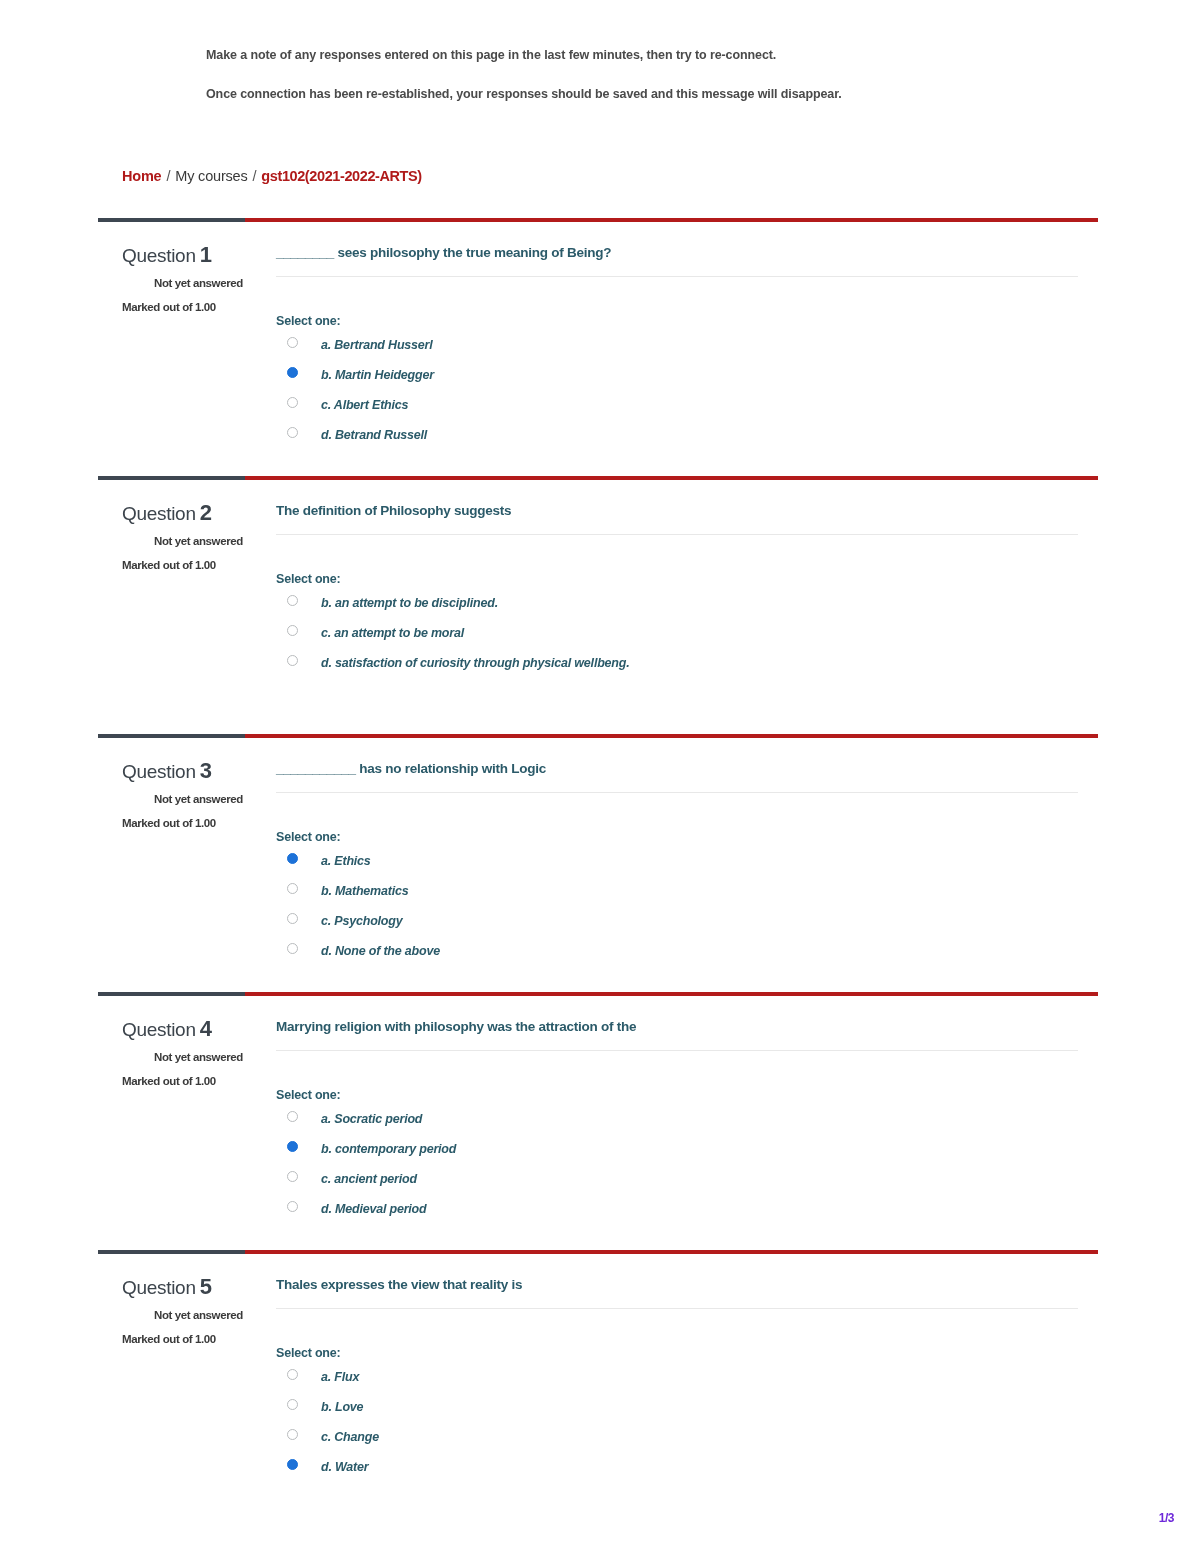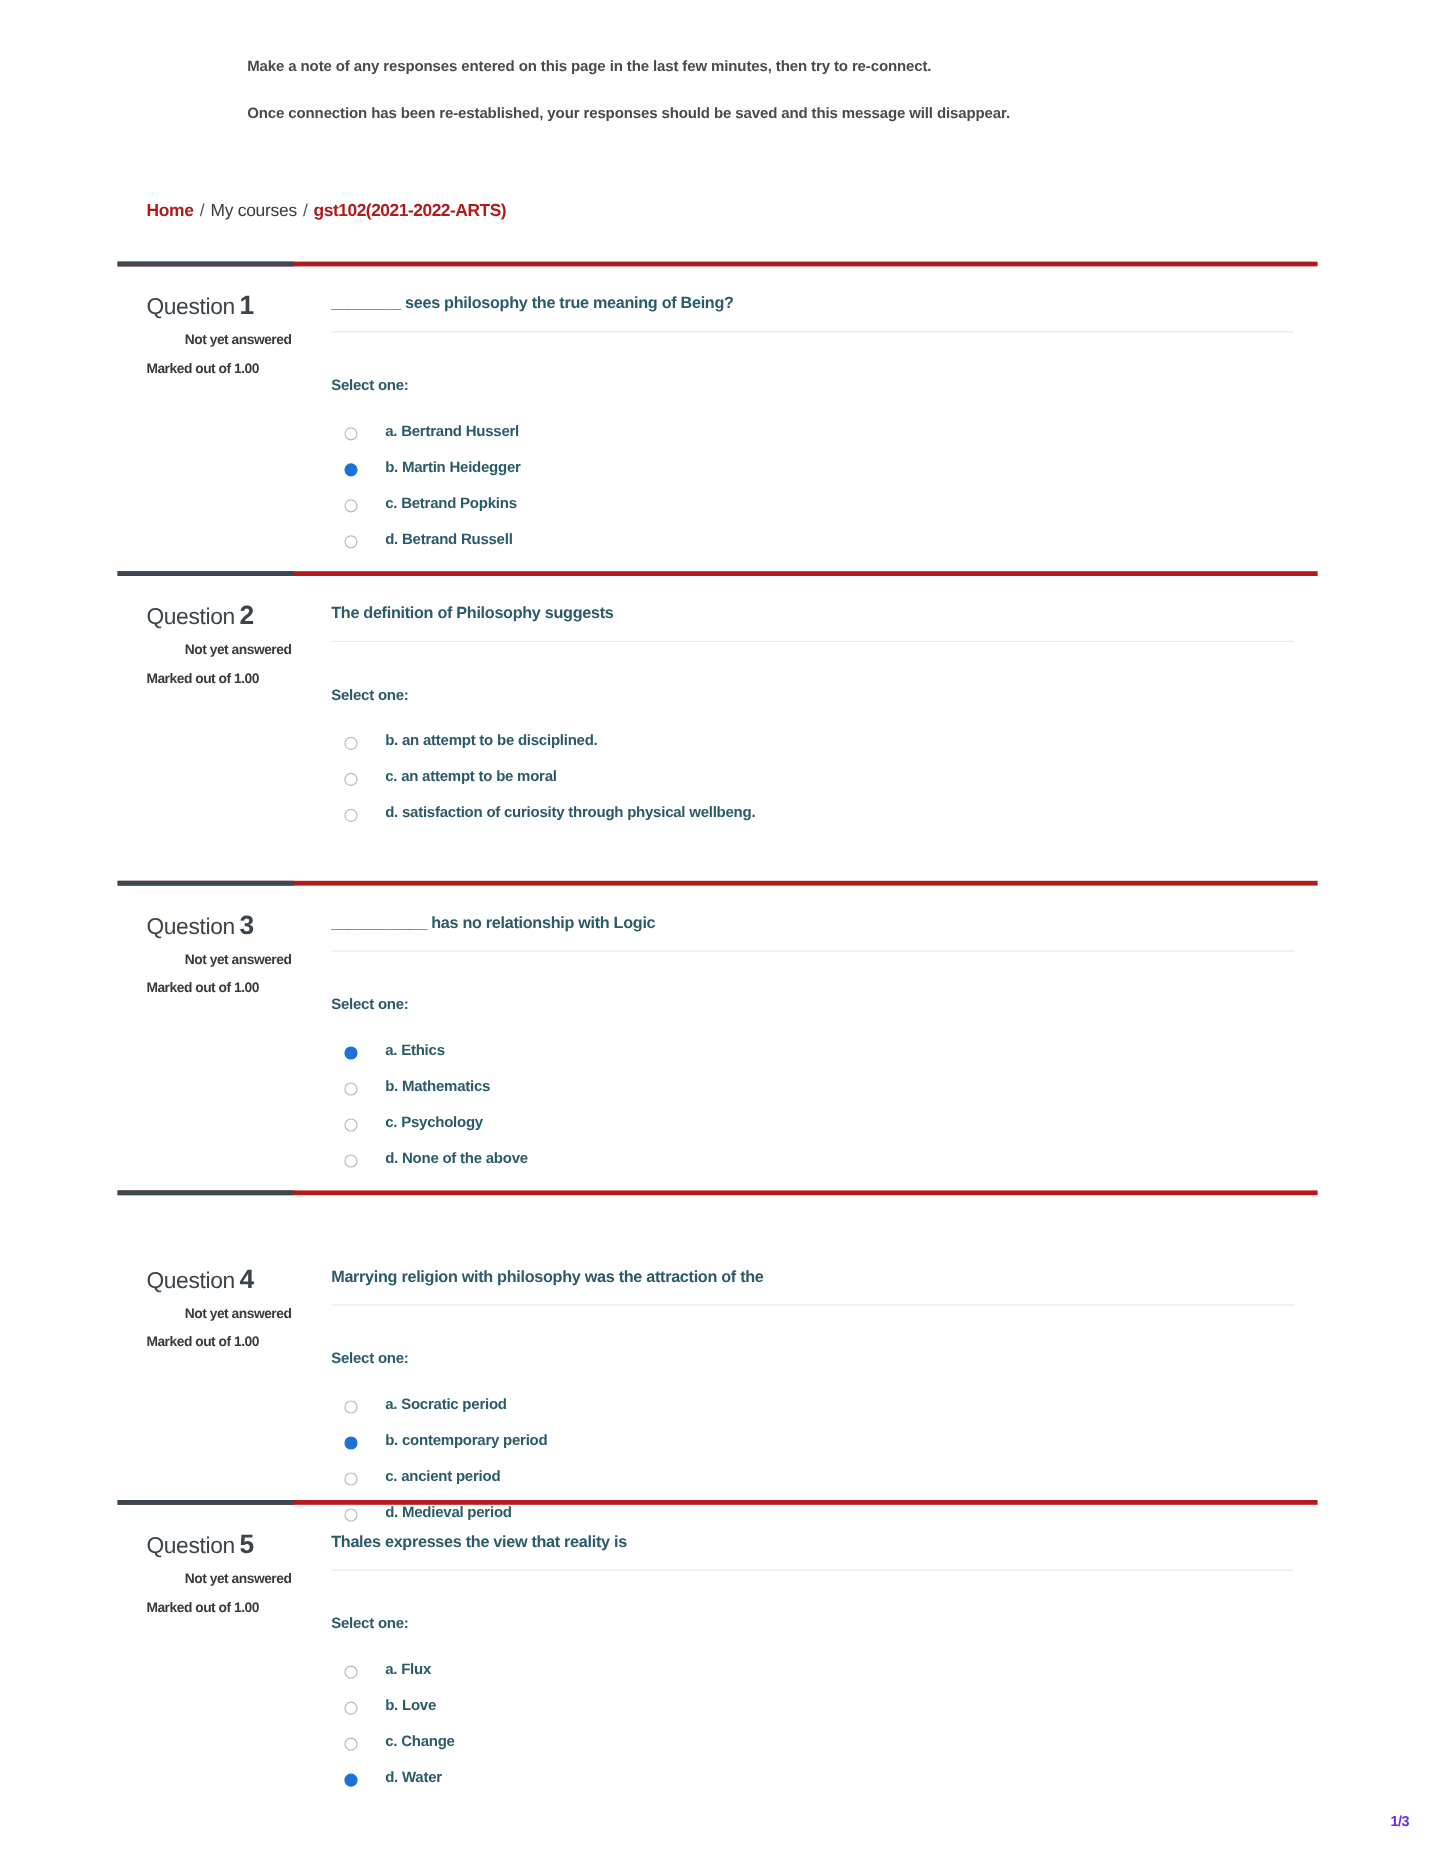--- a/index.html
+++ b/index.html
@@ -164,22 +164,23 @@
     line-height: 16px;
     color: #2b5a69;
     font-weight: 700;
     letter-spacing: -0.2px;
   }
   .answers {
     margin-top: 8px;
   }
   .answer-row {
     display: flex;
-    align-items: flex-end;
+    align-items: flex-start;
     height: 30px;
+    font-style: italic;
   }
   .radio {
     width: 11px;
     height: 11px;
     border-radius: 50%;
     border: 1px solid #b9bcbe;
     background: #ffffff;
     box-sizing: border-box;
     flex: 0 0 auto;
     margin-left: 11px;
@@ -241,21 +242,21 @@
               <div class="answer-row">
                 <span class="radio"></span>
                 <span class="answer-label">a. Bertrand Husserl</span>
               </div>
               <div class="answer-row">
                 <span class="radio checked"></span>
                 <span class="answer-label">b. Martin Heidegger</span>
               </div>
               <div class="answer-row">
                 <span class="radio"></span>
-                <span class="answer-label">c. Betrand Popkins</span>
+                <span class="answer-label">c. Albert Ethics</span>
               </div>
               <div class="answer-row">
                 <span class="radio"></span>
                 <span class="answer-label">d. Betrand Russell</span>
               </div>
             </div>
           </div>
         </div>
       </div>
       <div class="qblock" style="top: 476px;">
@@ -315,21 +316,21 @@
               <div class="answer-row">
                 <span class="radio"></span>
                 <span class="answer-label">d. None of the above</span>
               </div>
             </div>
           </div>
         </div>
       </div>
       <div class="qblock" style="top: 992px;">
         <div class="qtopbar"></div>
-        <div class="qbody" style="height: 212px; margin-top: 37px;">
+        <div class="qbody" style="height: 212px;">
           <div class="qinfo">
             <div class="qinfo-title"><span>Question</span><span class="qnum">4</span></div>
             <div class="qinfo-state">Not yet answered</div>
             <div class="qinfo-marks">Marked out of 1.00</div>
           </div>
           <div class="qcontent">
             <div class="qtext">Marrying religion with philosophy was the attraction of the</div>
             <div class="qdivider"></div>
             <div class="select-one">Select one:</div>
             <div class="answers">

